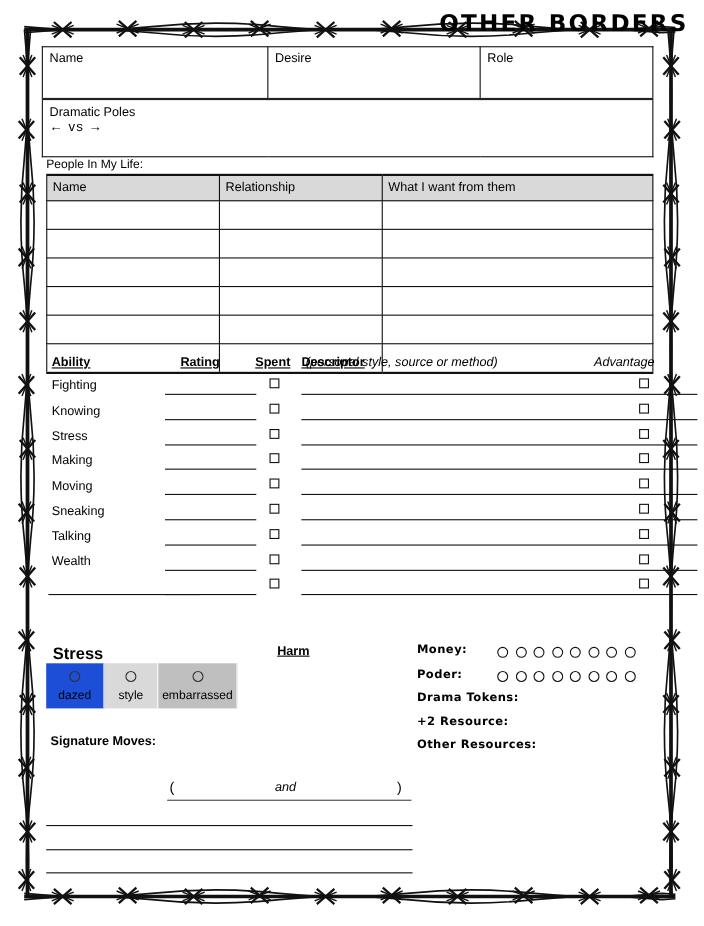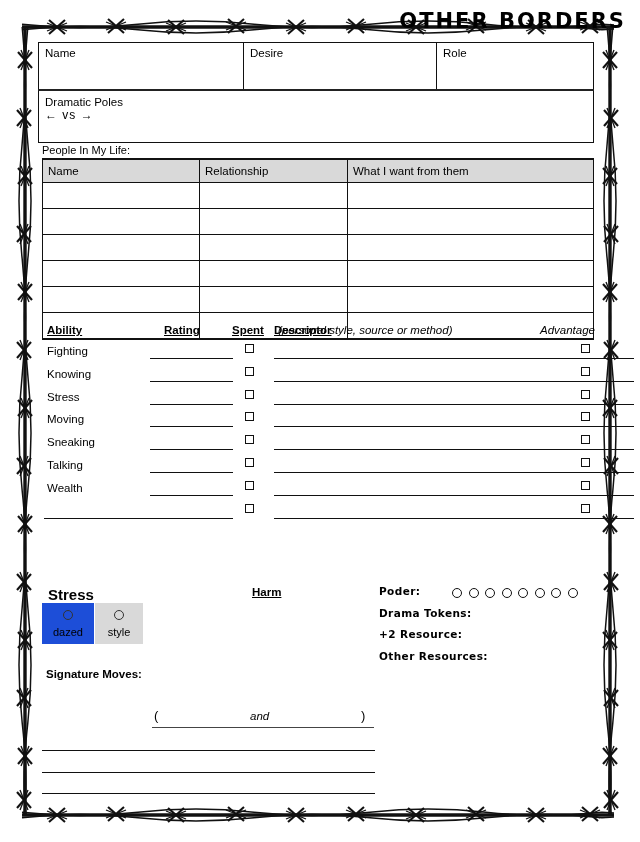--- a/index.html
+++ b/index.html
@@ -468,20 +468,27 @@
           <div class="chk chk-adv"></div>
         </div>
         <div class="ab-row">
           <div class="ab-name">Stress</div>
           <div class="rule rule-rating"></div>
           <div class="chk chk-spent"></div>
           <div class="rule rule-desc"></div>
           <div class="chk chk-adv"></div>
         </div>
         <div class="ab-row">
+          <div class="ab-name">Making</div>
+          <div class="rule rule-rating"></div>
+          <div class="chk chk-spent"></div>
+          <div class="rule rule-desc"></div>
+          <div class="chk chk-adv"></div>
+        </div>
+        <div class="ab-row">
           <div class="ab-name">Moving</div>
           <div class="rule rule-rating"></div>
           <div class="chk chk-spent"></div>
           <div class="rule rule-desc"></div>
           <div class="chk chk-adv"></div>
         </div>
         <div class="ab-row">
           <div class="ab-name">Sneaking</div>
           <div class="rule rule-rating"></div>
           <div class="chk chk-spent"></div>
@@ -516,25 +523,39 @@
   <div class="stress-label">Stress</div>
   <div class="stress-boxes" id="stress-boxes">
       <div class="stress-box" style="background: #1d4ed8; width: 53px;">
         <div class="ring"></div>
         <div>dazed</div>
       </div>
       <div class="stress-box" style="background: rgb(217, 217, 217); width: 49px;">
         <div class="ring"></div>
         <div>style</div>
       </div>
+      <div class="stress-box" style="background: rgb(191, 191, 191); width: 72px;">
+        <div class="ring"></div>
+        <div>embarrassed</div>
+      </div>
     </div>
 
   <div class="harm-label">Harm</div>
 
   <div class="res" id="resources">
+      <div class="res-row"><span>Money:</span><span class="res-dots">
+          <span class="ring"></span>
+          <span class="ring"></span>
+          <span class="ring"></span>
+          <span class="ring"></span>
+          <span class="ring"></span>
+          <span class="ring"></span>
+          <span class="ring"></span>
+          <span class="ring"></span>
+        </span></div>
       <div class="res-row"><span>Poder:</span><span class="res-dots">
           <span class="ring"></span>
           <span class="ring"></span>
           <span class="ring"></span>
           <span class="ring"></span>
           <span class="ring"></span>
           <span class="ring"></span>
           <span class="ring"></span>
           <span class="ring"></span>
         </span></div>

